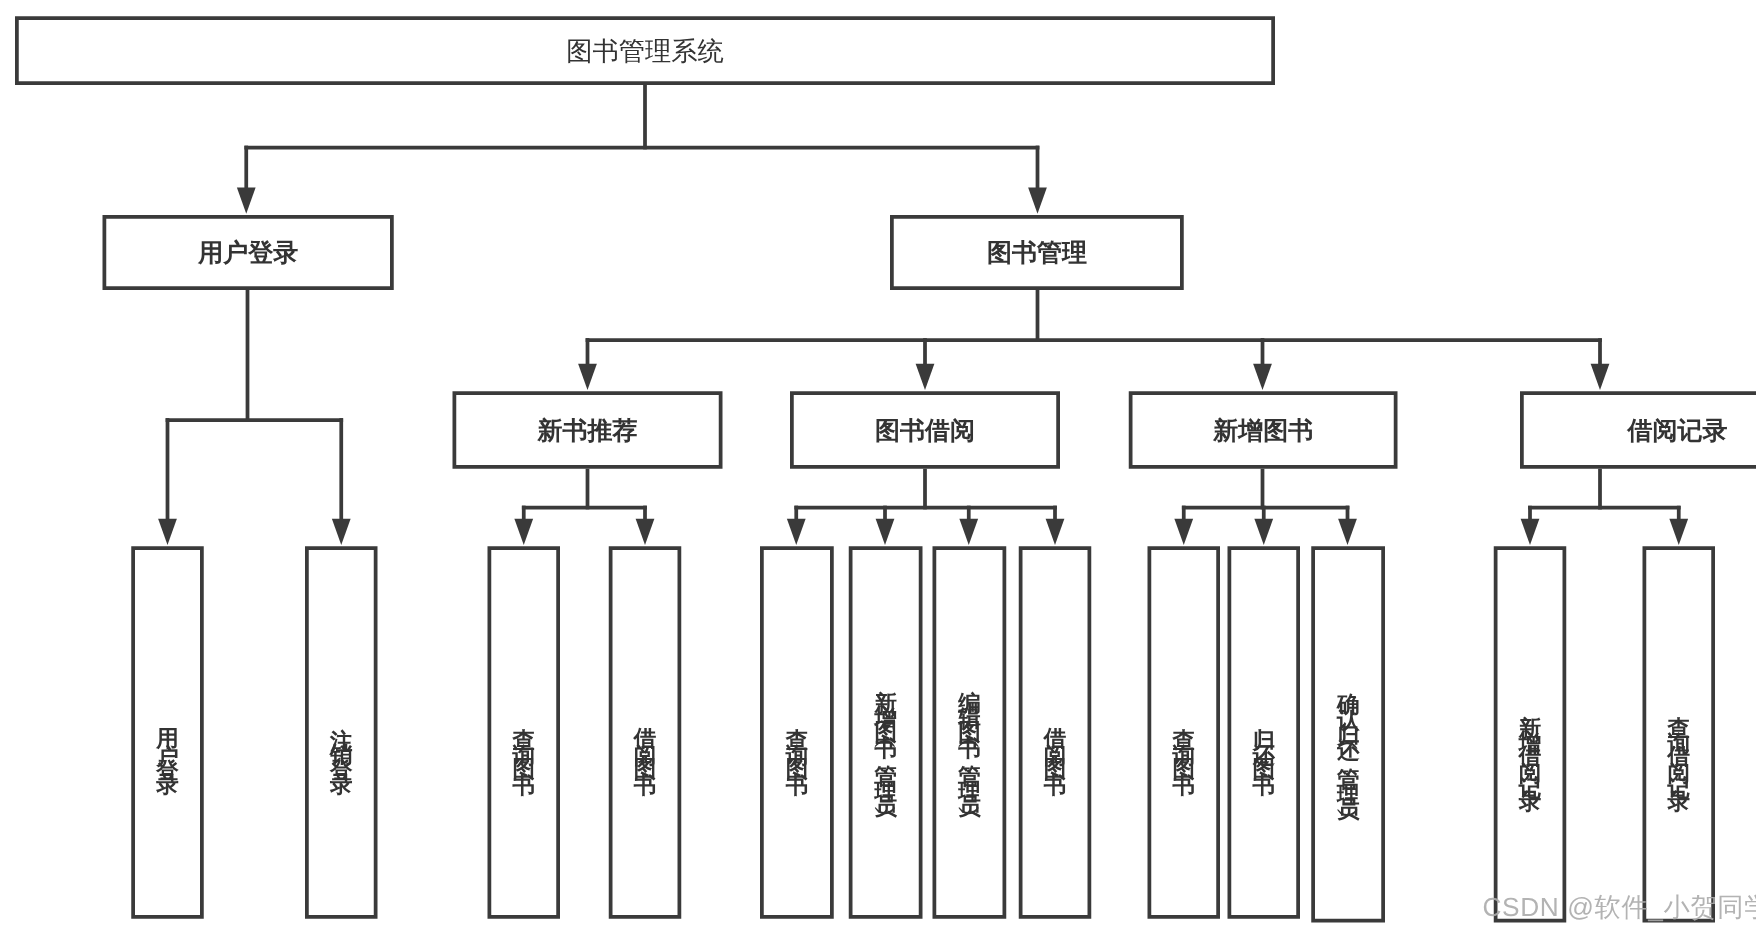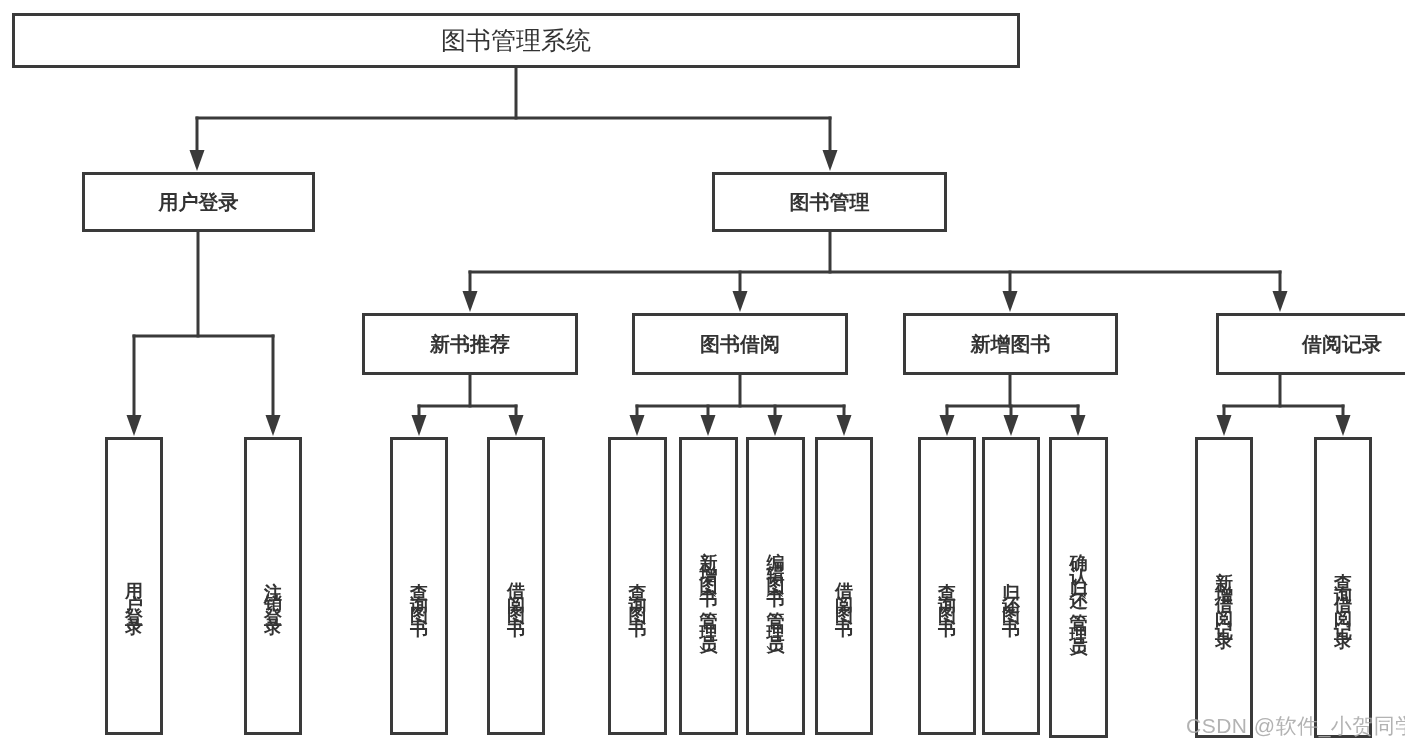--- a/index.html
+++ b/index.html
@@ -29,21 +29,21 @@
     border: 3px solid #3a3a3a;
     background: #ffffff;
     color: #333333;
     display: flex;
     align-items: center;
     justify-content: center;
     text-align: center;
     font-weight: bold;
   }
   .root-node {
-    font-size: 25px;
+    font-size: 21px;
     font-weight: 400;
   }
   .branch-node {
     font-size: 20px;
   }
   .leaf-node {
     font-size: 18px;
   }
   .vtext {
     writing-mode: vertical-rl;

